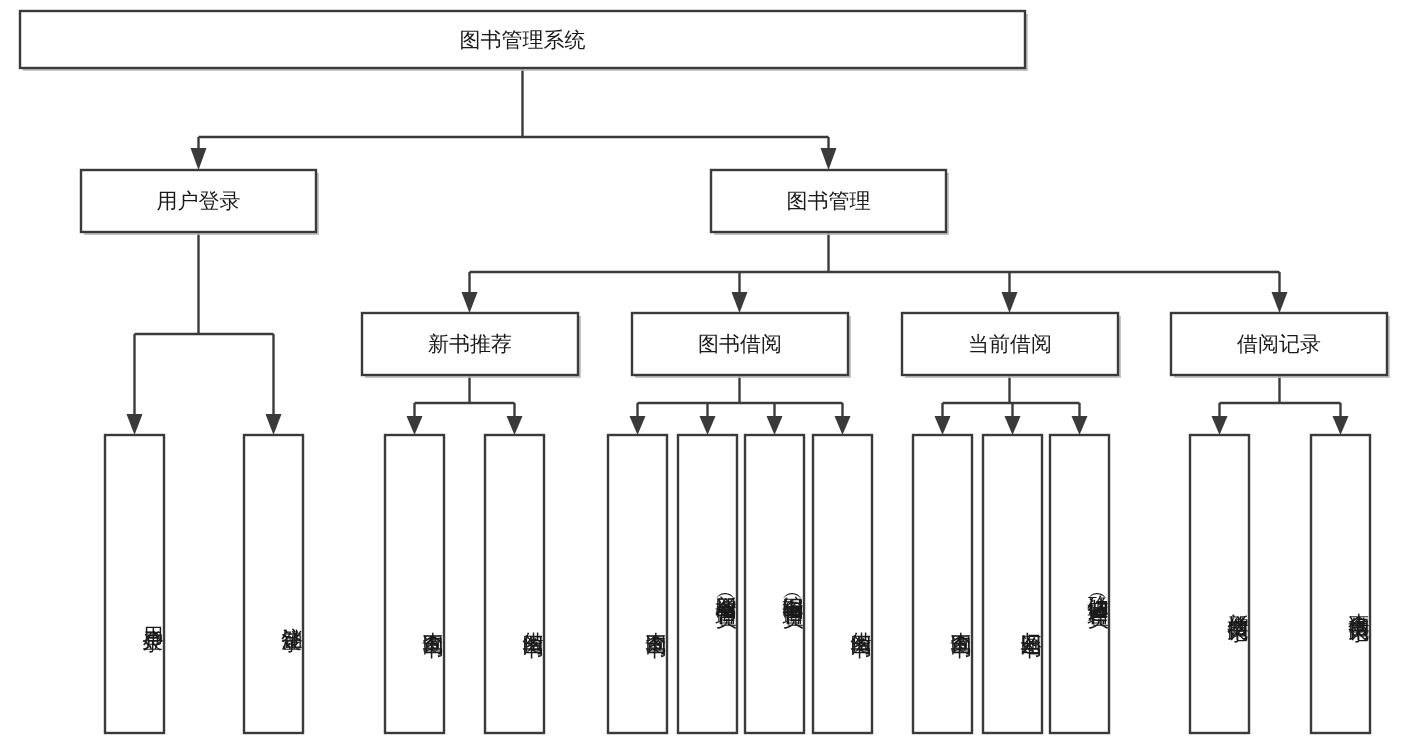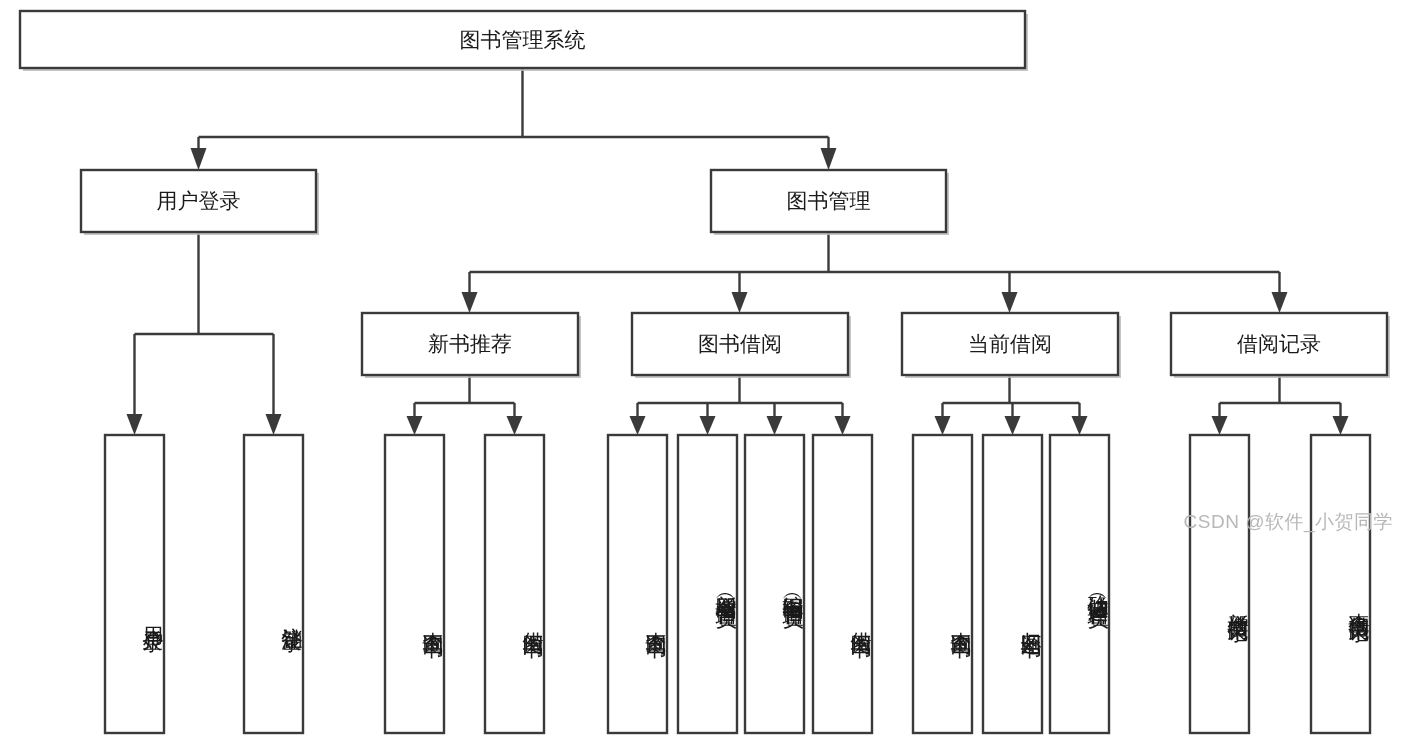--- a/index.html
+++ b/index.html
@@ -214,15 +214,14 @@
   <div class="vtext" style="left:608px;  top:505px; width:59px; height:228px;">查询图书</div>
   <div class="vtext" style="left:678px;  top:440px; width:59px; height:293px;">新增图书（管理员）</div>
   <div class="vtext" style="left:745px;  top:440px; width:59px; height:293px;">编辑图书（管理员）</div>
   <div class="vtext" style="left:813px;  top:505px; width:59px; height:228px;">借阅图书</div>
   <div class="vtext" style="left:913px;  top:505px; width:59px; height:228px;">查询图书</div>
   <div class="vtext" style="left:983px;  top:505px; width:59px; height:228px;">归还图书</div>
   <div class="vtext" style="left:1050px; top:440px; width:59px; height:293px;">确认归还（管理员）</div>
   <div class="vtext" style="left:1190px; top:470px; width:59px; height:263px;">新增借阅记录</div>
   <div class="vtext" style="left:1311px; top:470px; width:59px; height:263px;">查询借阅记录</div>
 
-  <div class="watermark">CSDN @软件_小贺同学</div>
 
 </div>
 
 </body></html>

